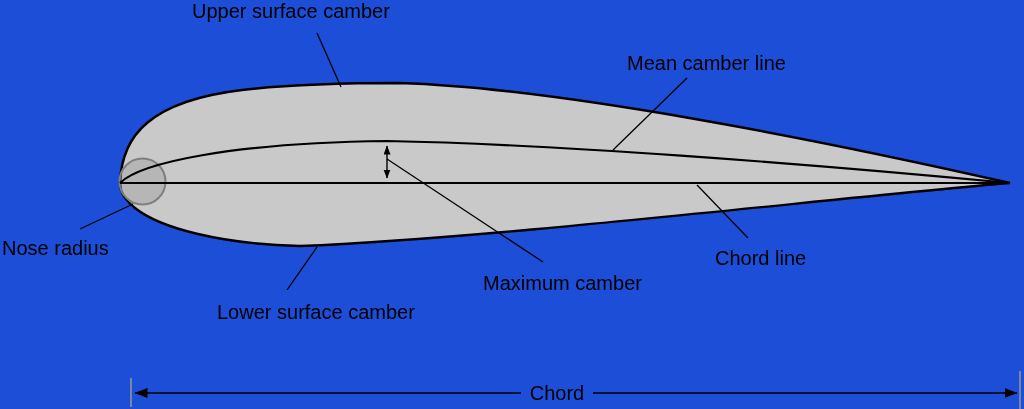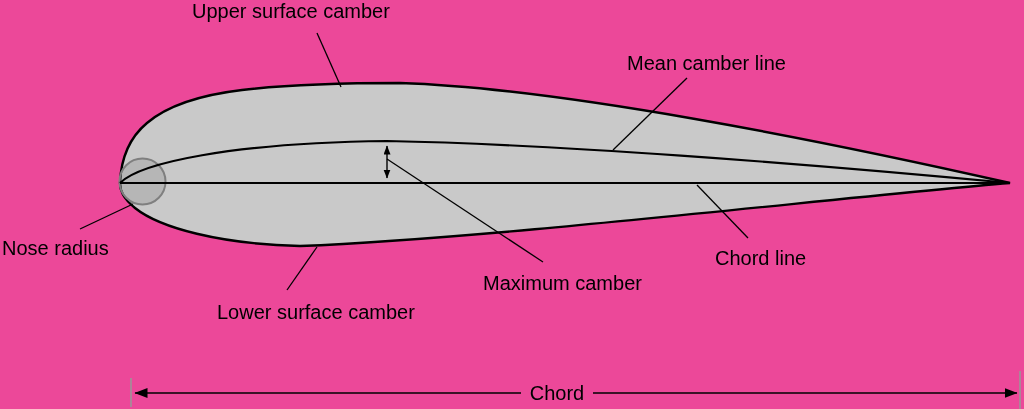--- a/index.html
+++ b/index.html
@@ -1,20 +1,20 @@
 <!DOCTYPE html>
 <html><head>
 <meta charset="utf-8">
 <style>
   html, body { margin: 0; padding: 0; background: #ffffff; }
   .stage {
     position: relative;
     width: 1024px;
     height: 409px;
-    background: #ec4899;
+    background: #1d4ed8;
     overflow: hidden;
   }
   svg { display: block; }
   .lbl {
     font-family: "Liberation Sans", sans-serif;
     font-size: 20px;
     fill: #000000;
   }
   .outline   { stroke: #000000; stroke-width: 2.4; }
   .innerline { stroke: #000000; stroke-width: 2.1; fill: none; }

